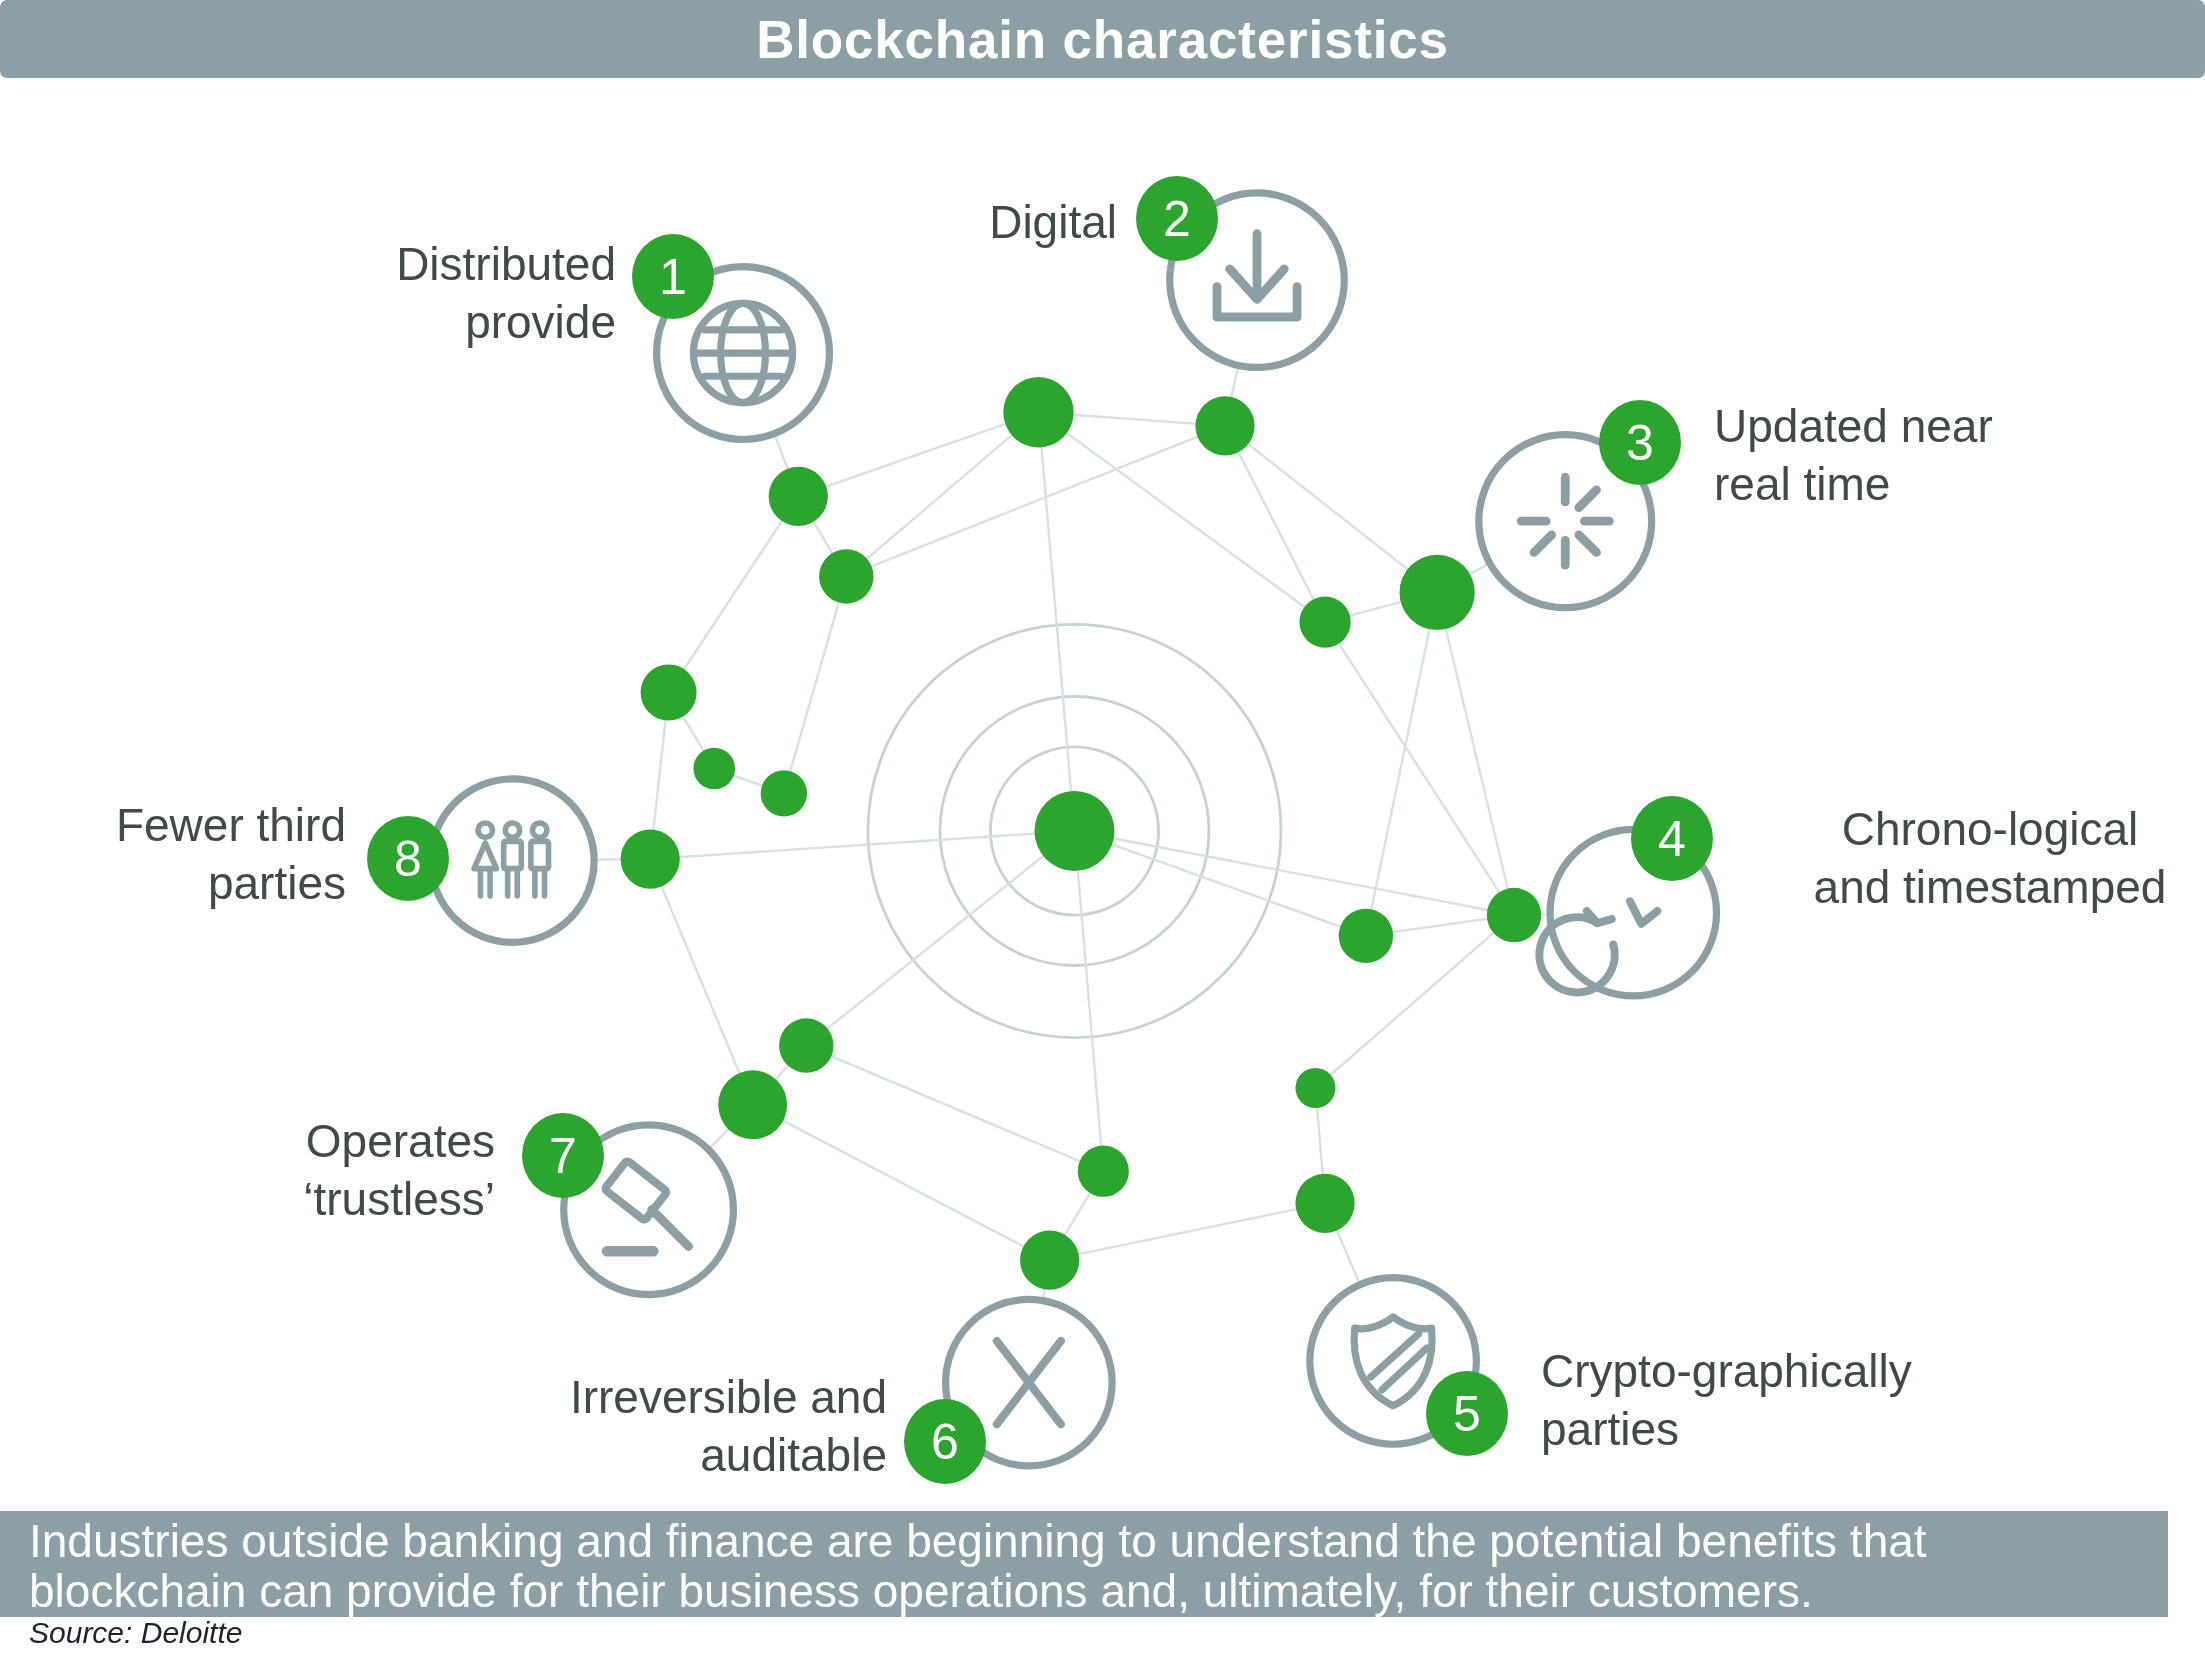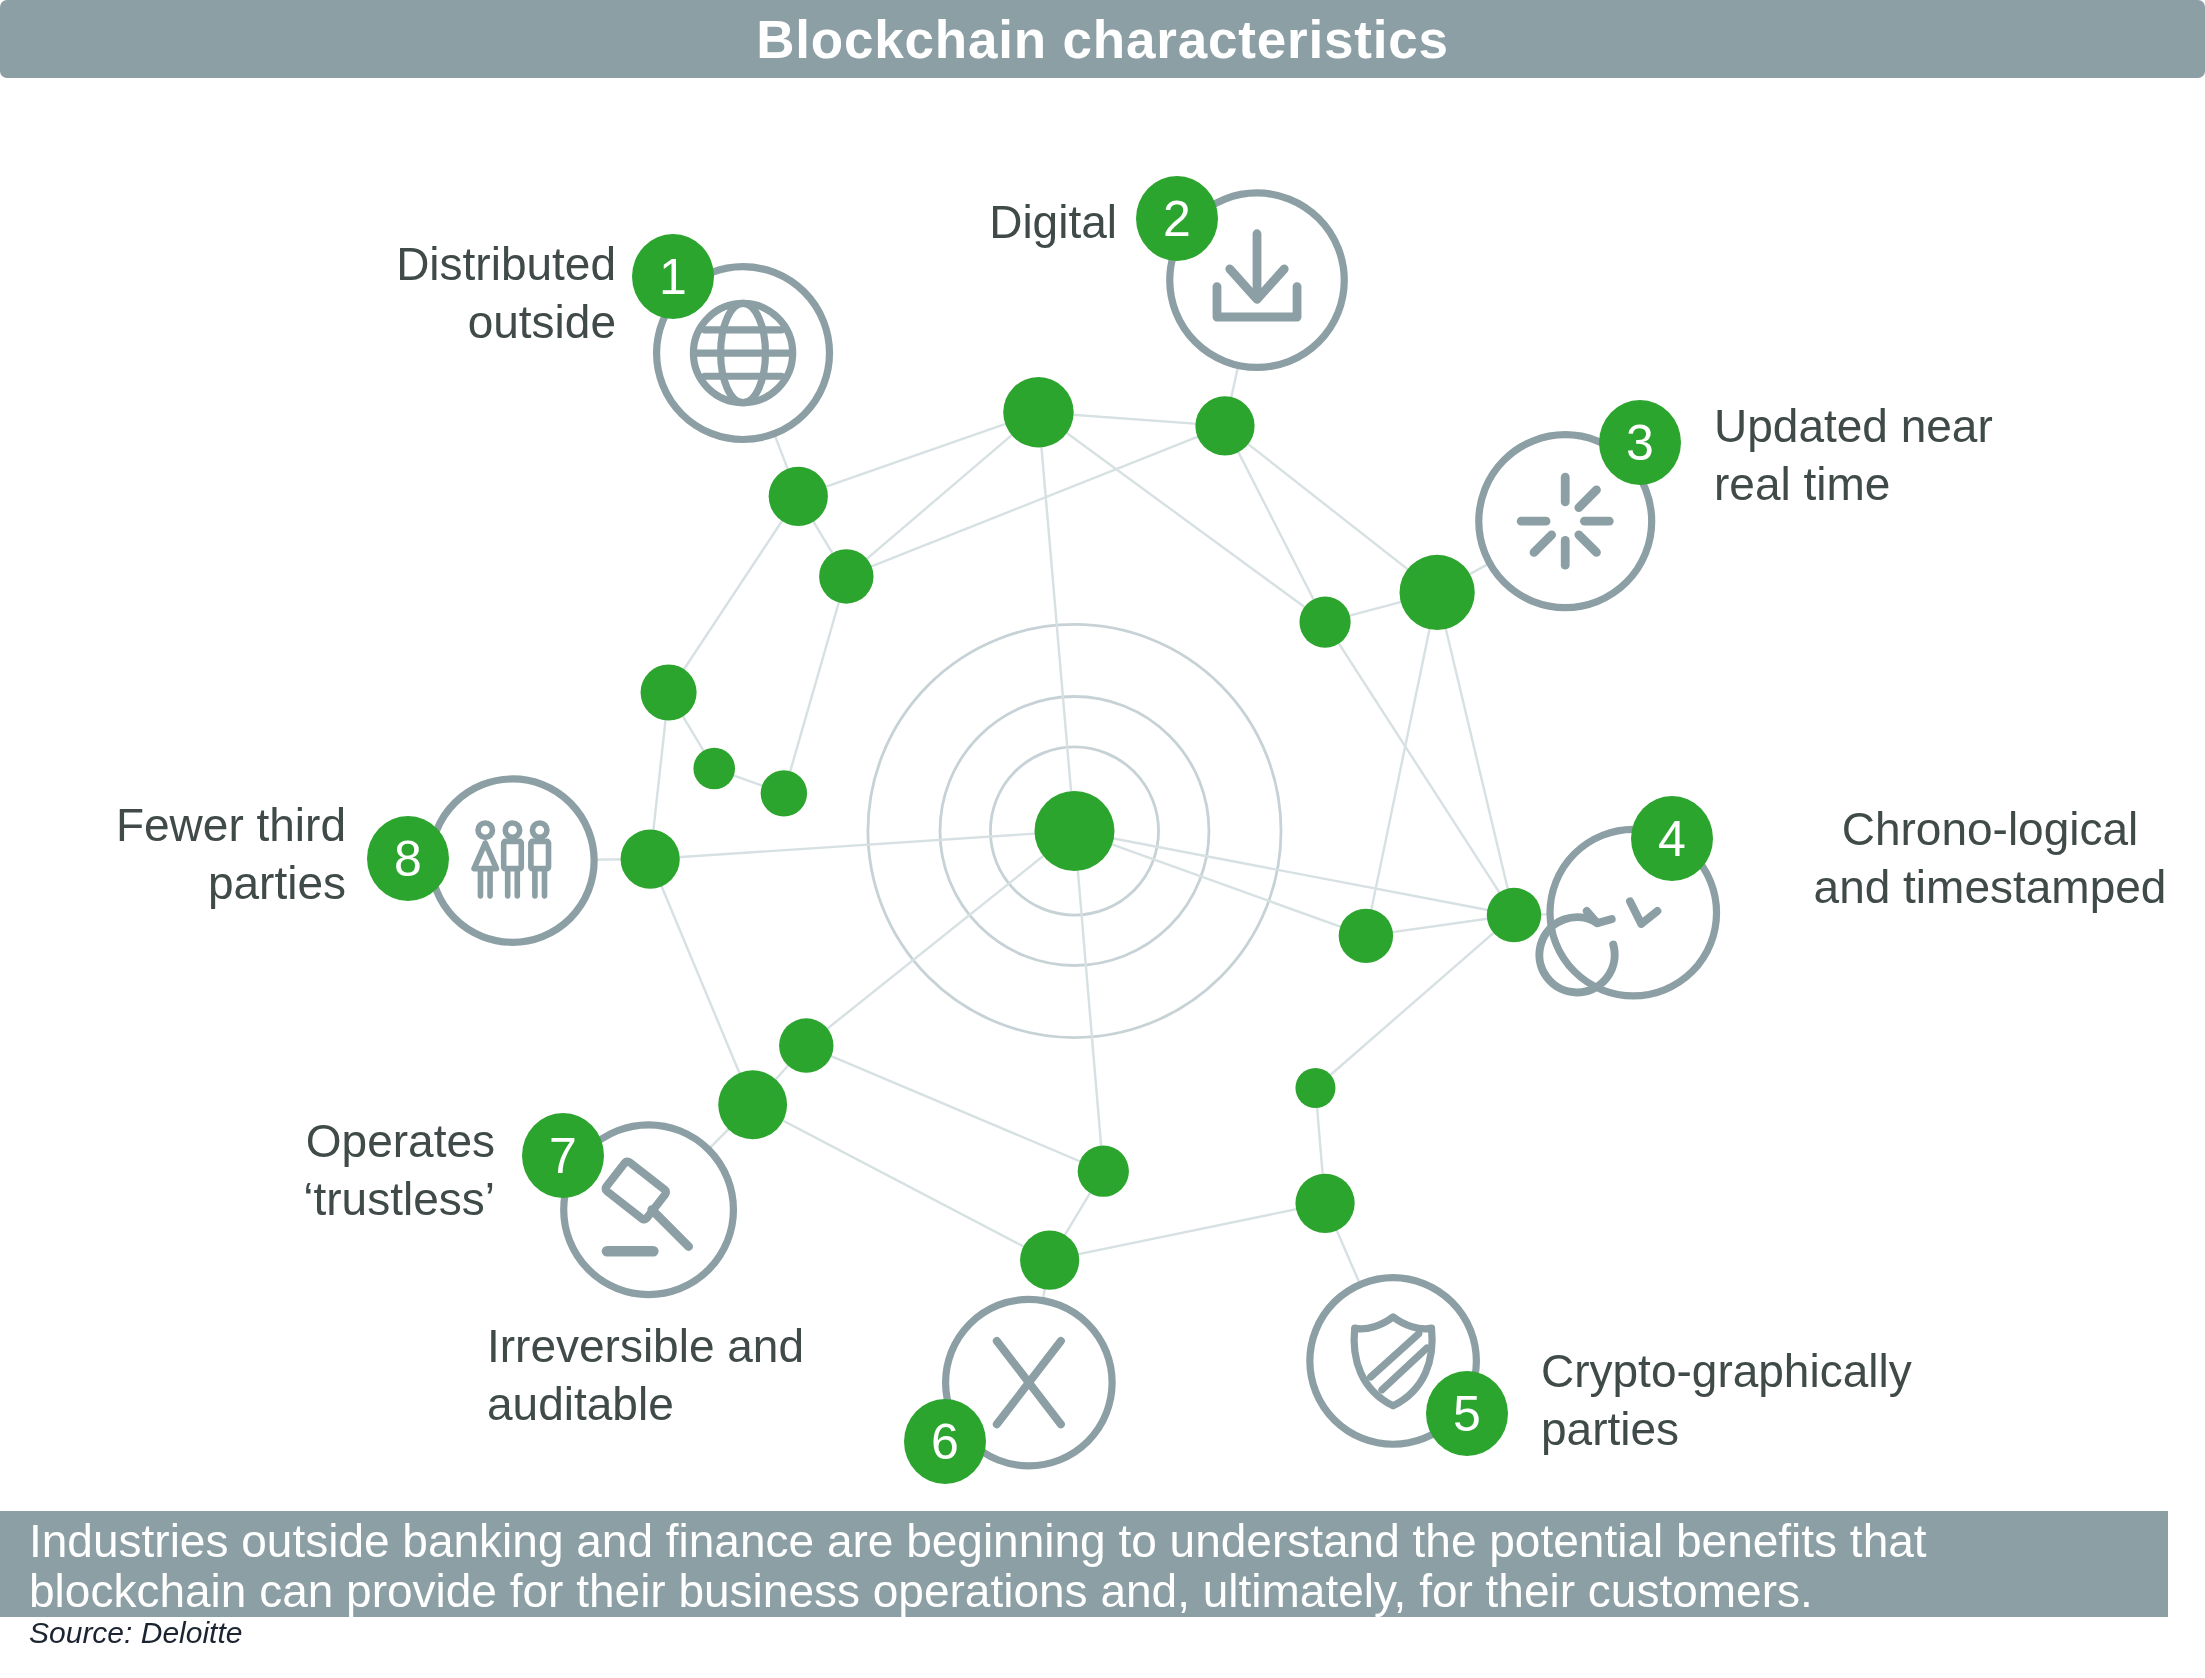--- a/index.html
+++ b/index.html
@@ -15,21 +15,21 @@
   .label{position:absolute;font-size:46px;line-height:58px;color:#3F4A49;z-index:3;}
   .label span{display:block;}
   .b1{left:673px;top:276px}.b2{left:1177px;top:218px}.b3{left:1640px;top:442px}
   .b4{left:1672px;top:838px}.b5{left:1467px;top:1413px}.b6{left:945px;top:1441px}
   .b7{left:563px;top:1155px}.b8{left:408px;top:858px}
   .l1{left:216px;top:235px;width:400px;text-align:right}
   .l2{left:837px;top:193px;width:280px;text-align:right}
   .l3{left:1714px;top:397px;width:480px;text-align:left}
   .l4{left:1774px;top:800px;width:432px;text-align:center}
   .l5{left:1541px;top:1342px;width:480px;text-align:left}
-  .l6{left:487px;top:1317px;width:400px;}
+  .l6{left:487px;top:1368px;width:400px;text-align:right}
   .l7{left:175px;top:1112px;width:320px;text-align:right}
   .l8{left:26px;top:796px;width:320px;text-align:right}
   .banner{position:absolute;left:0;top:1511px;width:2168px;height:106px;background:#8C9FA4;
           box-sizing:border-box;padding:5px 0 0 29px;color:#ffffff;font-size:46px;line-height:50px;z-index:2;}
   .source{position:absolute;left:29px;top:1616px;font-size:30px;font-style:italic;color:#1B2430;z-index:2;}
   .glyph{stroke:#8C9FA4;fill:none;stroke-linecap:round;stroke-linejoin:round;}
 </style>
 </head>
 <body>
 
@@ -200,21 +200,21 @@
     </div>
   <div class="badge b7">
       <span>7</span>
     </div>
   <div class="badge b8">
       <span>8</span>
     </div>
 
   <div class="label l1">
     <span>Distributed</span>
-    <span>outside</span>
+    <span>provide</span>
   </div>
   <div class="label l2">
     <span>Digital</span>
   </div>
   <div class="label l3">
     <span>Updated near</span>
     <span>real time</span>
   </div>
   <div class="label l4">
     <span>Chrono-logical</span>

